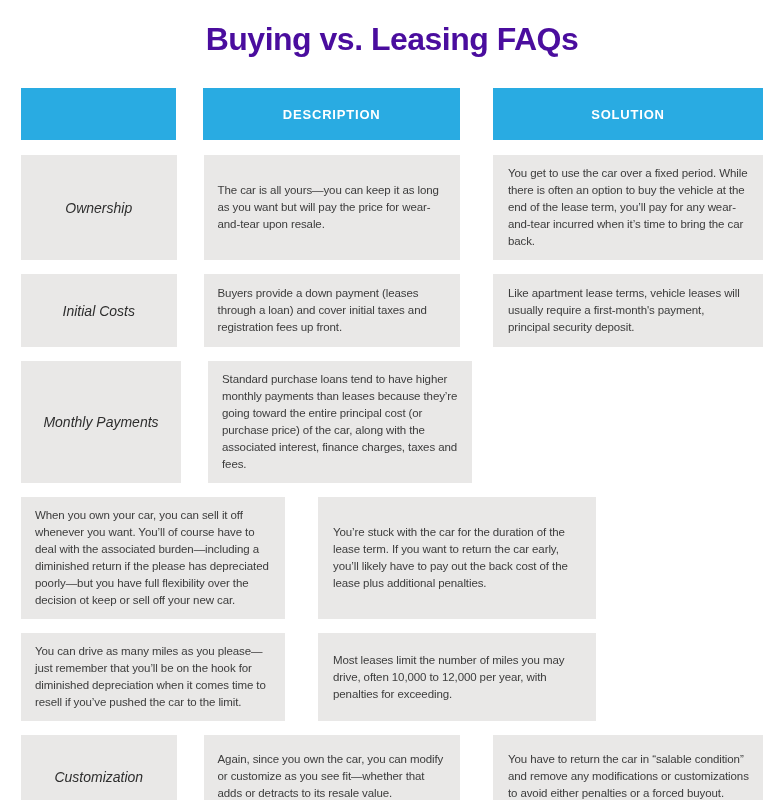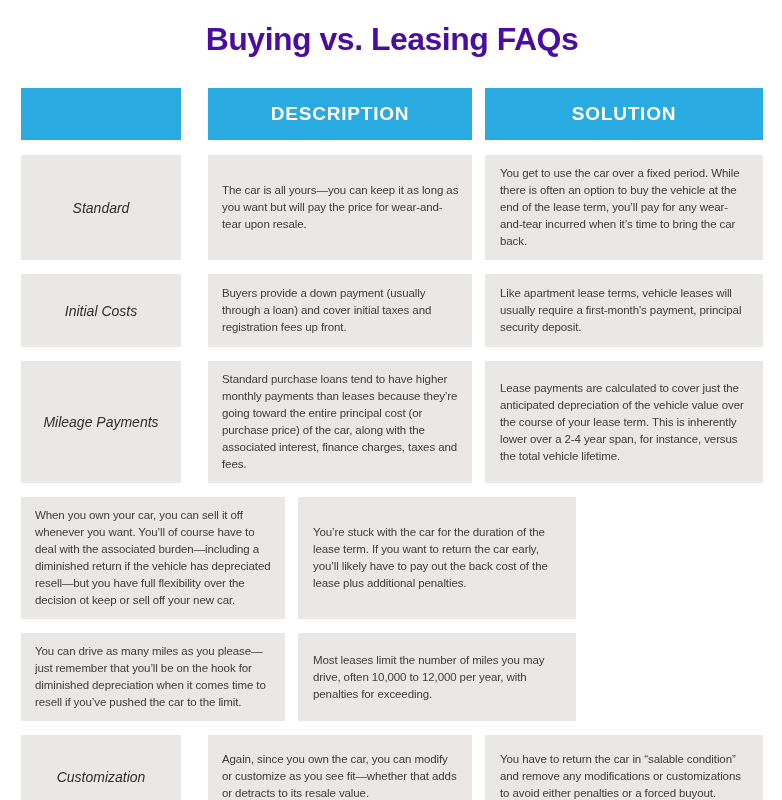--- a/index.html
+++ b/index.html
@@ -42,29 +42,30 @@
     width:160px;
     margin-right:27px;
     justify-content:center;
   }
   .desc-col{
     width:264px;
     margin-right:13px;
   }
   .sol-col{
     width:278px;
+    margin-left:20px;
   }
   .header-row{margin-bottom:15px;}
   .header-row .cell{
     background:var(--accent-blue);
     height:52px;
     justify-content:center;
     color:#ffffff;
     font-weight:bold;
-    font-size:19px;
+    font-size:13px;
     letter-spacing:0.8px;
   }
   .body-row .cell{
     background:var(--cell-gray);
   }
   .label-cell{
     font-style:italic;
     font-size:14px;
     color:#2e2e2e;
     text-align:center;
@@ -99,39 +100,38 @@
 
   <div class="faq-table">
 
     <div class="faq-row header-row">
       <div class="cell label-col"></div>
       <div class="cell desc-col">DESCRIPTION</div>
       <div class="cell sol-col">SOLUTION</div>
     </div>
 
     <div class="faq-row body-row">
-      <div class="cell label-col label-cell">Standard</div>
+      <div class="cell label-col label-cell">Ownership</div>
       <div class="cell desc-col text-cell">The car is all yours—you can keep it as long as you want but will pay the price for wear-and-tear upon resale.</div>
       <div class="cell sol-col text-cell">You get to use the car over a fixed period. While there is often an option to buy the vehicle at the end of the lease term, you’ll pay for any wear-and-tear incurred when it’s time to bring the car back.</div>
     </div>
 
     <div class="faq-row body-row">
       <div class="cell label-col label-cell">Initial Costs</div>
-      <div class="cell desc-col text-cell">Buyers provide a down payment (usually through a loan) and cover initial taxes and registration fees up front.</div>
+      <div class="cell desc-col text-cell">Buyers provide a down payment (leases through a loan) and cover initial taxes and registration fees up front.</div>
       <div class="cell sol-col text-cell">Like apartment lease terms, vehicle leases will usually require a first-month's payment, principal security deposit.</div>
     </div>
 
     <div class="faq-row body-row">
-      <div class="cell label-col label-cell">Mileage Payments</div>
+      <div class="cell label-col label-cell">Monthly Payments</div>
       <div class="cell desc-col text-cell">Standard purchase loans tend to have higher monthly payments than leases because they’re going toward the entire principal cost (or purchase price) of the car, along with the associated interest, finance charges, taxes and fees.</div>
-      <div class="cell sol-col text-cell">Lease payments are calculated to cover just the anticipated depreciation of the vehicle value over the course of your lease term. This is inherently lower over a 2-4 year span, for instance, versus the total vehicle lifetime.</div>
     </div>
 
     <div class="faq-row body-row">
-      <div class="cell desc-col text-cell">When you own your car, you can sell it off whenever you want. You’ll of course have to deal with the associated burden—including a diminished return if the vehicle has depreciated resell—but you have full flexibility over the decision ot keep or sell off your new car.</div>
+      <div class="cell desc-col text-cell">When you own your car, you can sell it off whenever you want. You’ll of course have to deal with the associated burden—including a diminished return if the please has depreciated poorly—but you have full flexibility over the decision ot keep or sell off your new car.</div>
       <div class="cell sol-col text-cell">You’re stuck with the car for the duration of the lease term. If you want to return the car early, you’ll likely have to pay out the back cost of the lease plus additional penalties.</div>
     </div>
 
     <div class="faq-row body-row">
       <div class="cell desc-col text-cell">You can drive as many miles as you please—just remember that you’ll be on the hook for diminished depreciation when it comes time to resell if you’ve pushed the car to the limit.</div>
       <div class="cell sol-col text-cell">Most leases limit the number of miles you may drive, often 10,000 to 12,000 per year, with penalties for exceeding.</div>
     </div>
 
     <div class="faq-row body-row">
       <div class="cell label-col label-cell">Customization</div>

